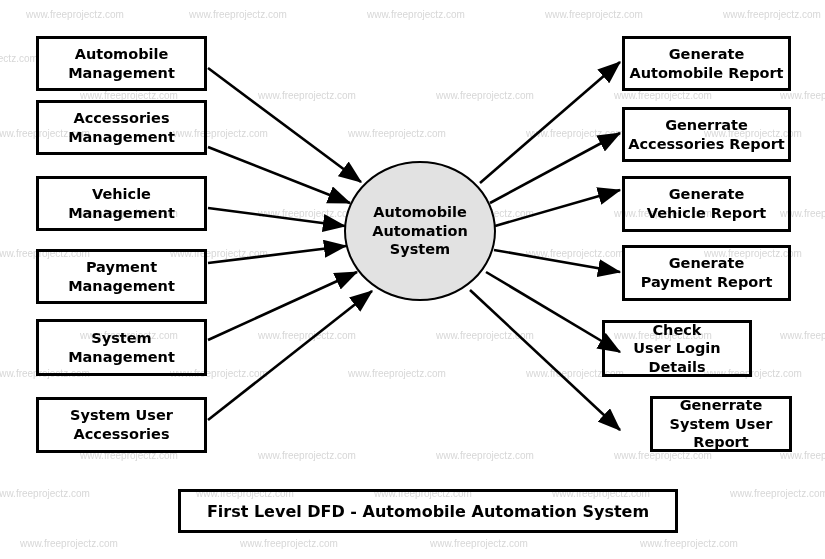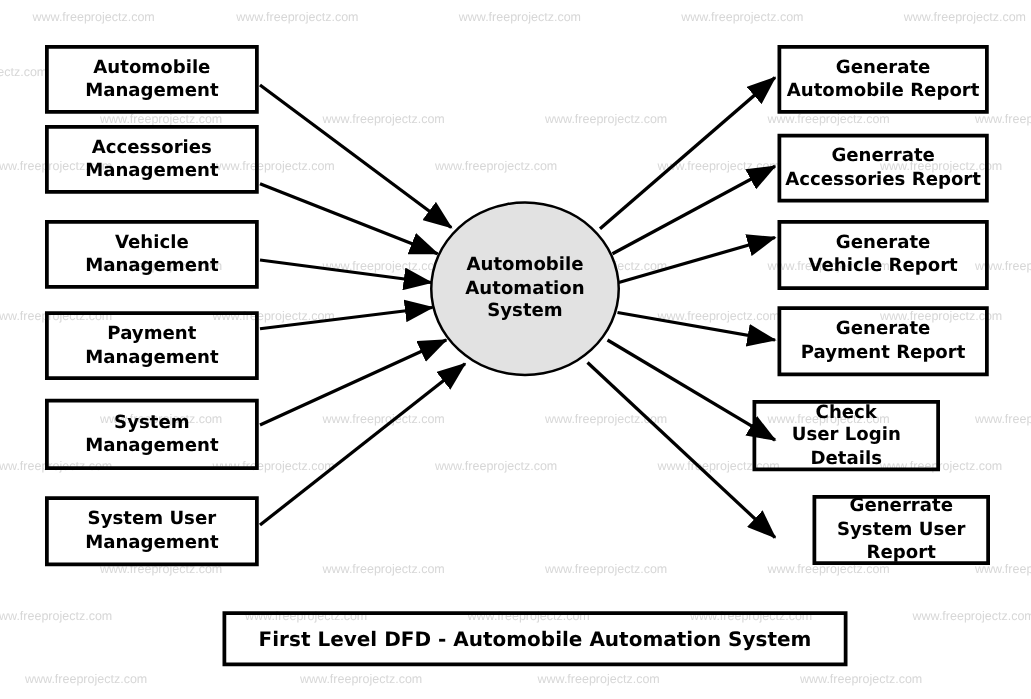--- a/index.html
+++ b/index.html
@@ -227,21 +227,21 @@
 Management</span>
   </div>
 
   <div class="entity" style="left:36px;  top:319px; width:171px; height:57px;">
     <span class="entity-label">System
 Management</span>
   </div>
 
   <div class="entity" style="left:36px;  top:397px; width:171px; height:56px;">
     <span class="entity-label">System User
-Management</span>
+Accessories</span>
   </div>
 
   <div id="process">
     <span class="process-label">Automobile
 Automation
 System</span>
   </div>
 
   <div class="entity" style="left:622px; top:36px;  width:169px; height:55px;">
     <span class="entity-label">Generate

